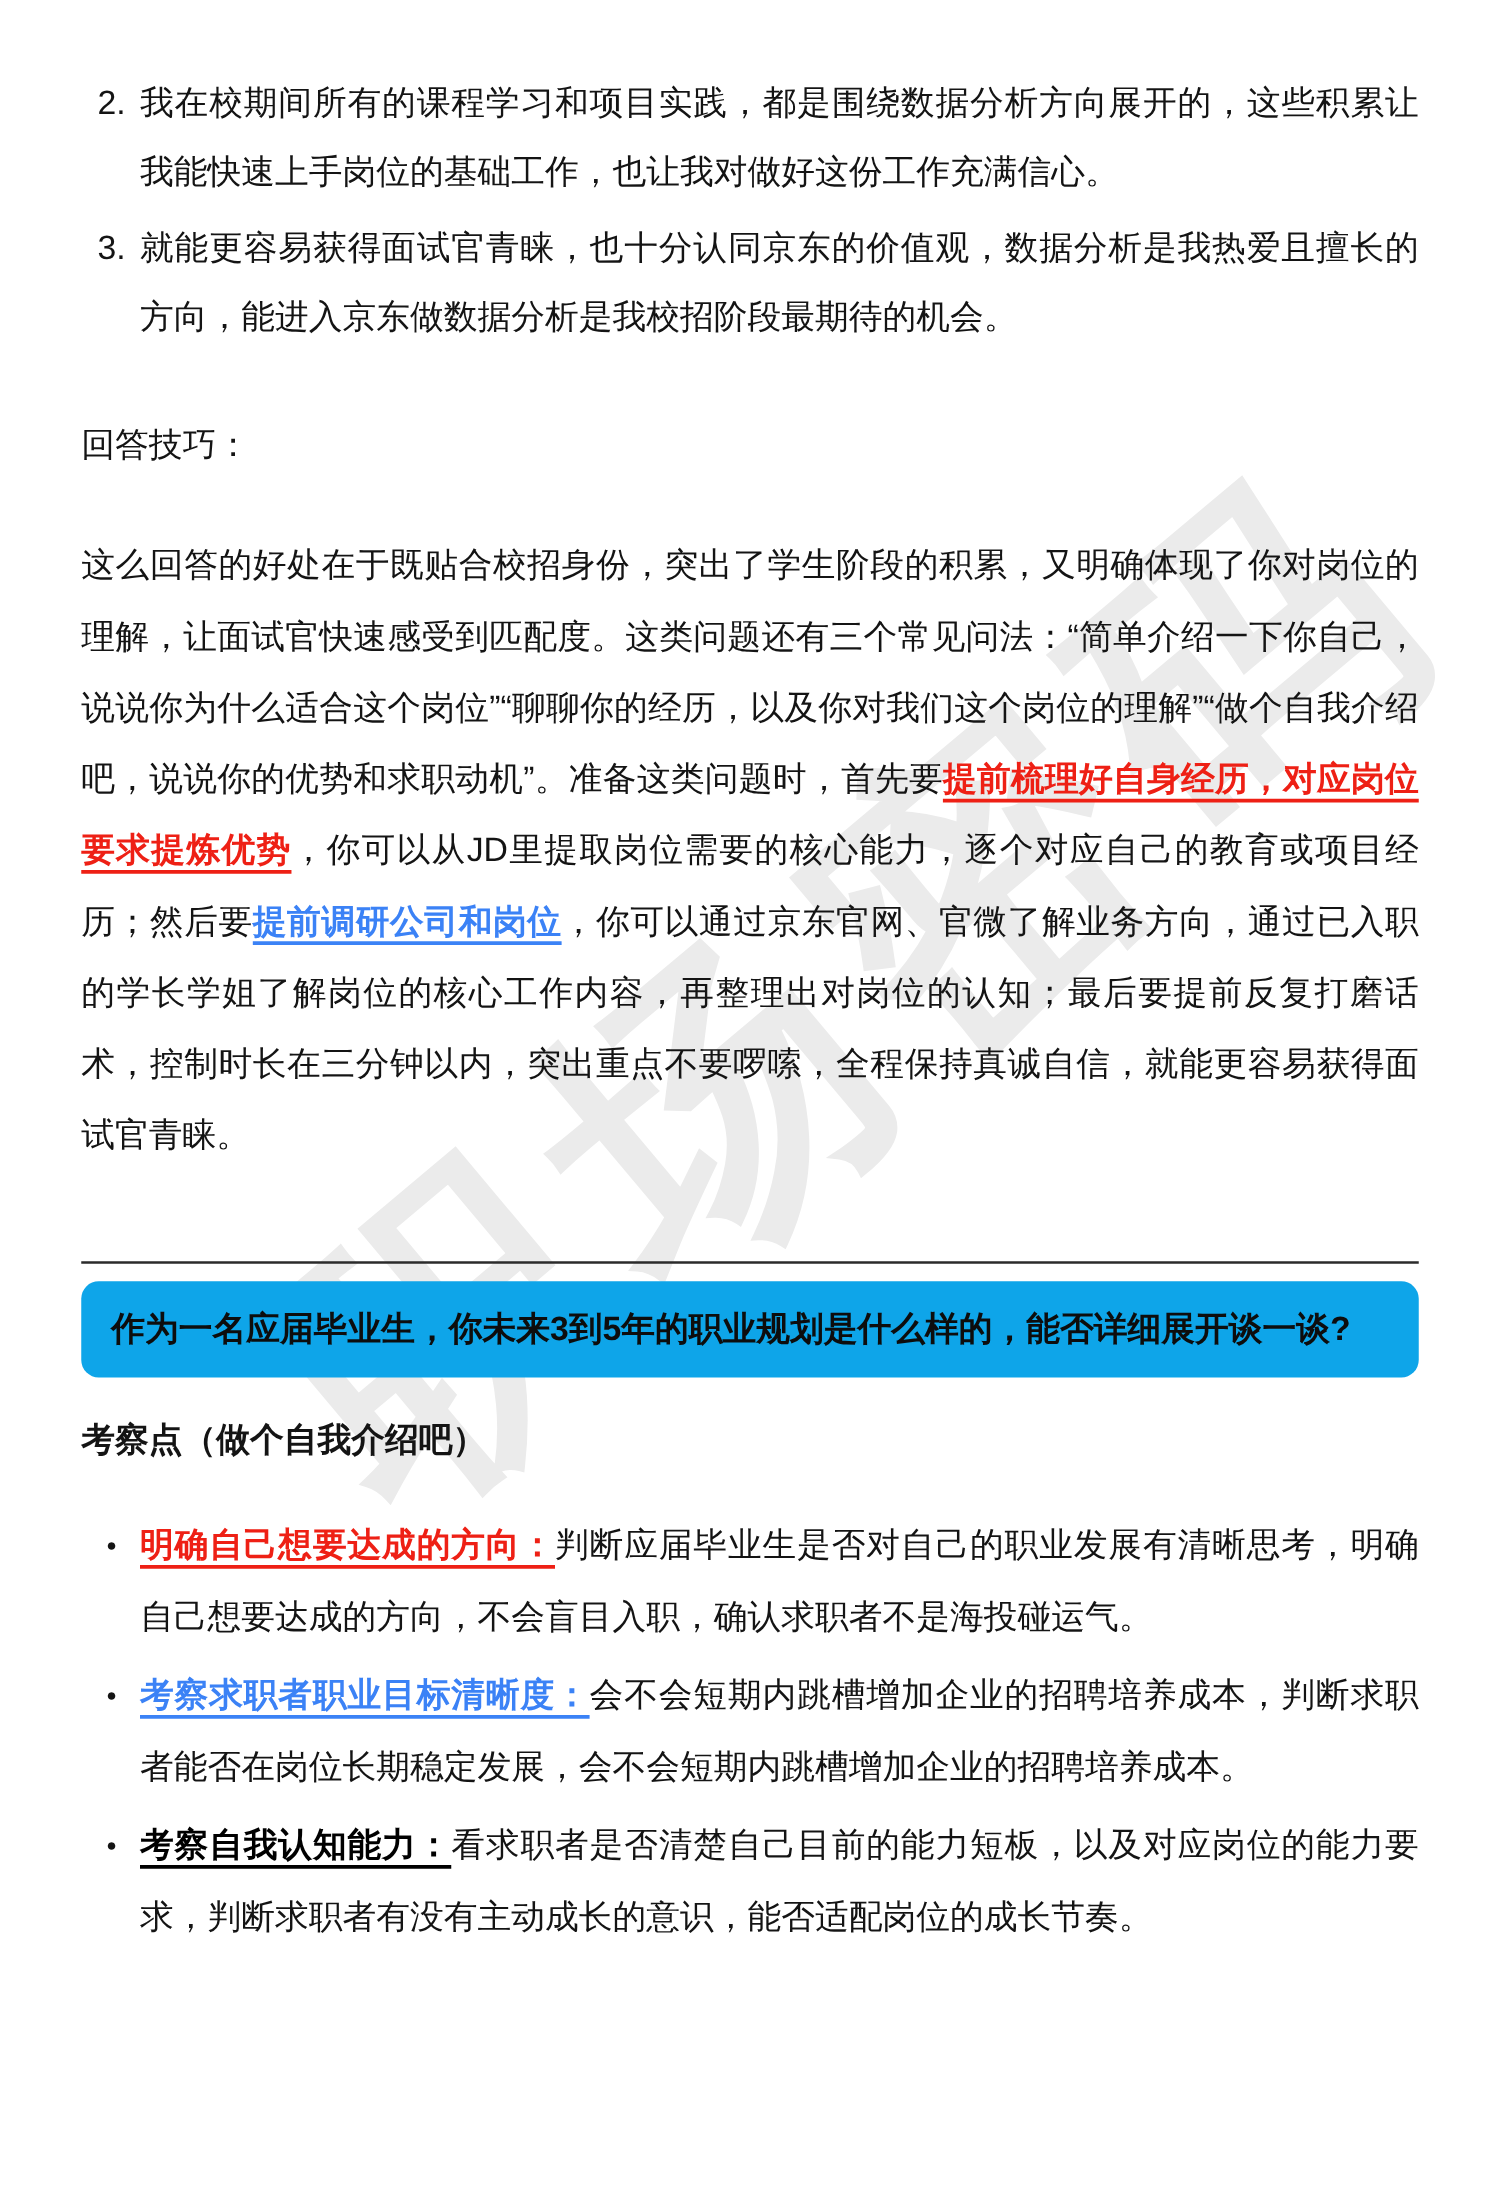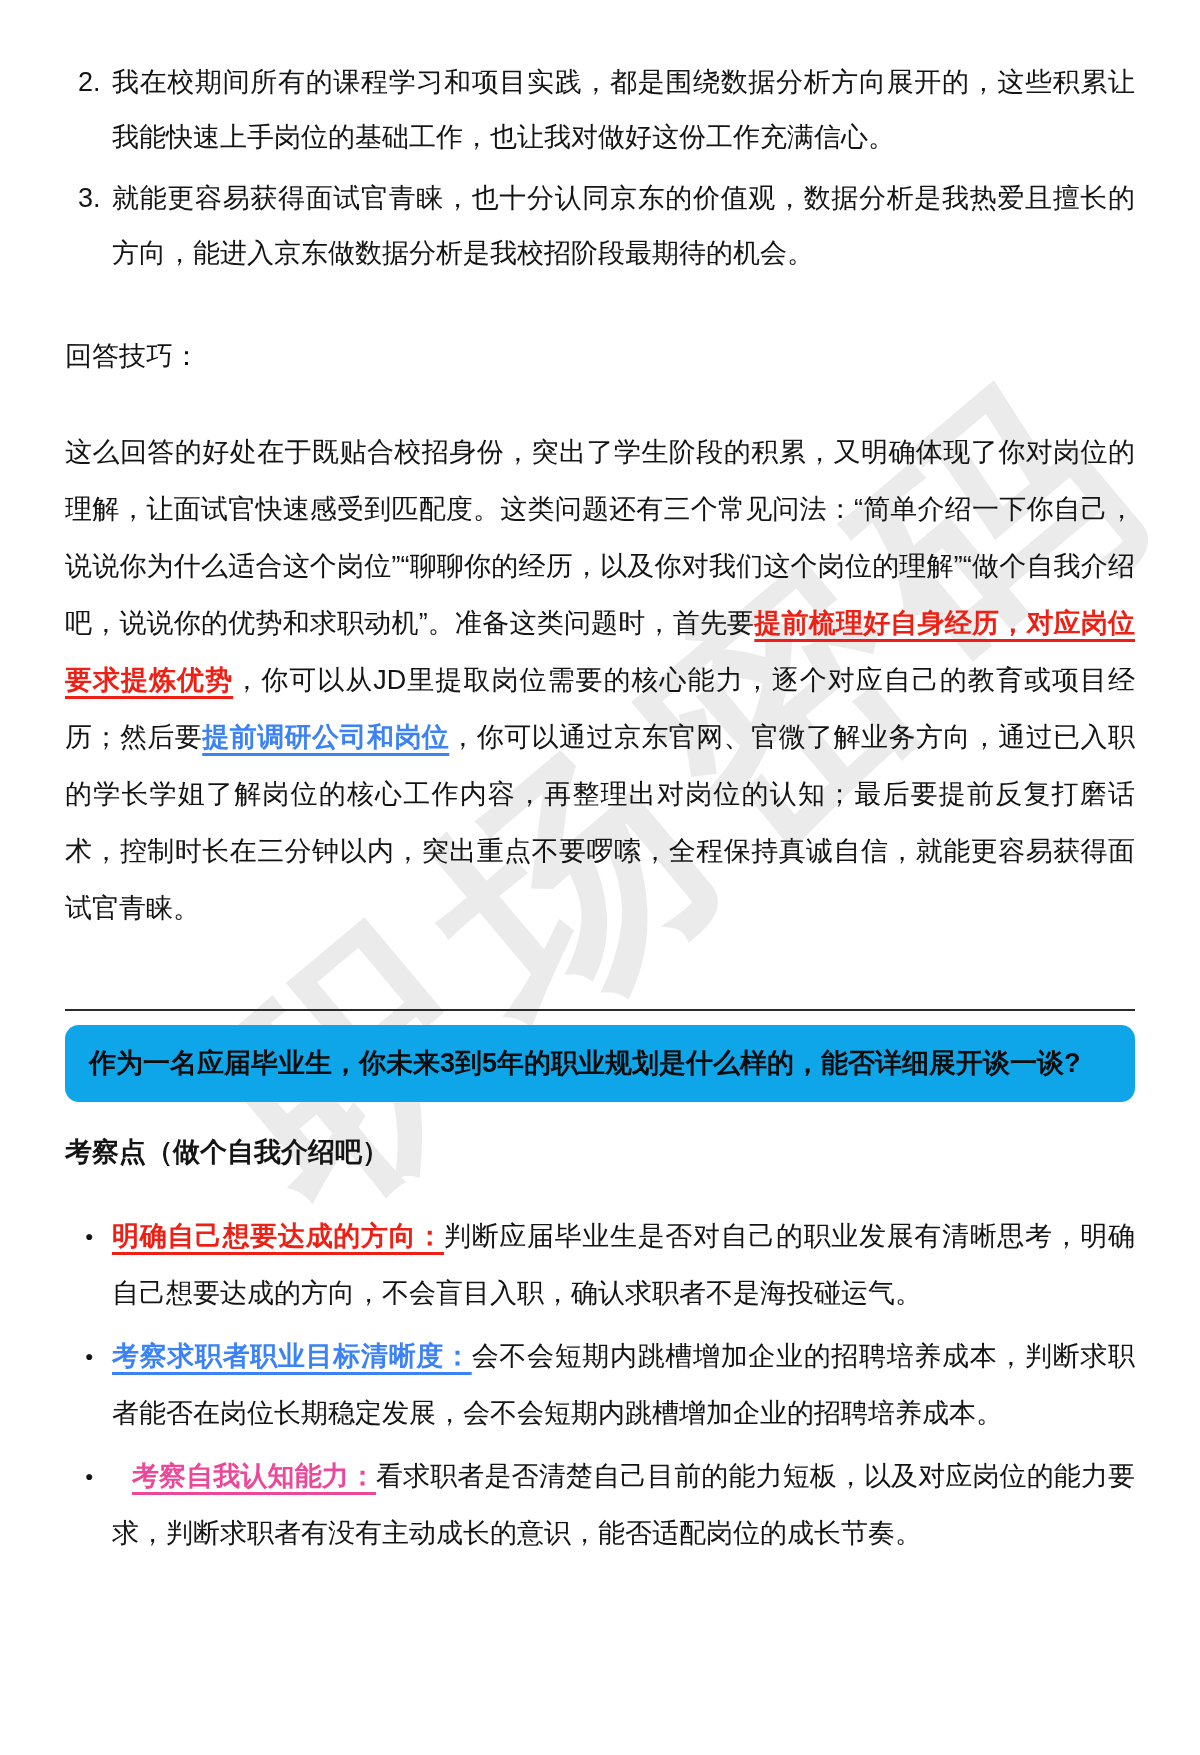--- a/index.html
+++ b/index.html
@@ -65,25 +65,24 @@
     text-decoration-thickness:2.5px;
     text-underline-offset:7px;
   }
   .seg-blue{
     color:#3b82f6;font-weight:700;
     text-decoration:underline;
     text-decoration-thickness:2.5px;
     text-underline-offset:7px;
   }
   .seg-green{
-    color:#ec4899;font-weight:700;
+    color:#000000;font-weight:700;
     text-decoration:underline;
     text-decoration-thickness:2.5px;
     text-underline-offset:7px;
-    margin-left:20px;
   }
   .divider{
     border:none;
     border-top:2px solid #2b2b2b;
     margin:72px 0 0 0;
   }
   .question-box{
     margin-top:14px;
     background:#0ea5e9;
     border-radius:14px;

